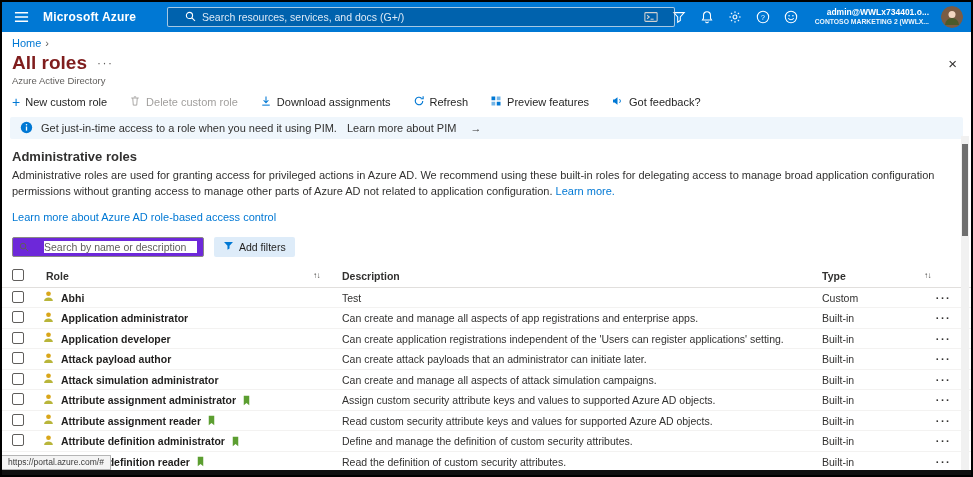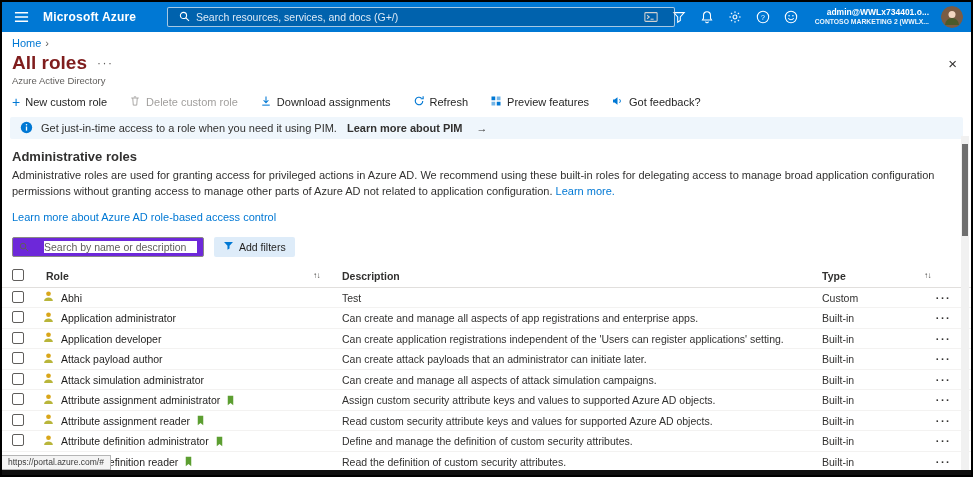--- a/index.html
+++ b/index.html
@@ -9,21 +9,21 @@
   .frame { position:relative; width:973px; height:477px; background:#fff;
            border:2px solid #000; overflow:hidden; }
   .bottom-bar { position:absolute; left:0; right:0; bottom:0; height:5px; background:#101010; z-index:6; }
 
   
   .topbar { position:relative; display:flex; align-items:center; height:30px;
             background:#0078d4; padding:0 8px; gap:10px; }
   .hamburger { display:flex; align-items:center; cursor:pointer; padding:2px 4px; }
   .brand { color:#fff; font-size:12px; font-weight:700; white-space:nowrap; letter-spacing:.2px; }
   .tb-search { position:absolute; left:165px; top:5px; width:508px; height:20px;
-               display:flex; align-items:center; gap:6px; padding:0 11px;
+               display:flex; align-items:center; gap:6px; padding:0 17px;
                background:rgba(0,0,0,.18); border:1px solid rgba(255,255,255,.65); border-radius:2px; }
   .tb-search input { flex:1; background:transparent; border:0; outline:0; color:#fff; font-size:10.5px;
                      font-family:"Liberation Sans", sans-serif; }
   .tb-search input::placeholder { color:#dceaf7; }
   .tb-right { margin-left:auto; display:flex; align-items:center; gap:12px; }
   .tb-ic { display:flex; align-items:center; justify-content:center; width:16px; height:16px; cursor:pointer; }
   .acct { text-align:right; color:#fff; line-height:1.3; cursor:pointer; margin-left:4px;font-weight:bold; }
   .acct-name { font-size:8.5px; }
   .acct-tenant { font-size:6.8px; opacity:.92; }
   .avatar { width:22px; height:22px; border-radius:50%; overflow:hidden; flex:0 0 auto; cursor:pointer; }
@@ -40,21 +40,21 @@
 
   
   .toolbar { display:flex; align-items:center; gap:22px; padding:9px 10px 7px; font-size:11px; color:#262626; }
   .tool { display:flex; align-items:center; gap:5px; cursor:pointer; white-space:nowrap; }
   .tool .plus { color:#0078d4; font-size:14px; font-weight:400; line-height:1; }
   .tool.disabled { color:#a19f9d; cursor:default;justify-content:flex-end; }
 
   
   .banner { margin:1px 8px 8px; height:22px; background:#eff6fc; border-radius:2px;
             display:flex; align-items:center; gap:8px; padding:0 10px; font-size:11px; color:#323130; }
-  .banner .b-link { font-weight:700; margin-left:2px; cursor:pointer; }
+  .banner .b-link { font-weight:400; margin-left:2px; cursor:pointer; }
   .banner .b-arrow { font-weight:700; margin-left:6px; }
 
   
   .section { padding:2px 10px 0; }
   .sec-head { font-size:13px; font-weight:700; color:#323130; margin-bottom:4px; }
   .sec-desc { font-size:11px; color:#323130; line-height:1.45; max-width:948px; }
   .inline-link { color:#0078d4; cursor:pointer; margin-left:3px; }
   .sec-link { display:inline-block; margin-top:11px; font-size:11px; color:#0078d4; text-decoration:none; cursor:pointer; }
 
   
@@ -70,21 +70,21 @@
   
   .thead, .trow { display:grid; grid-template-columns:30px 300px 480px 102px 1fr;
                   align-items:center; padding:0 8px 0 10px; }
   .thead { height:23px; border-bottom:1px solid #e1dfdd; font-size:10.5px; font-weight:700; color:#323130; }
   .th-role { display:flex; align-items:center; justify-content:space-between; padding:0 22px 0 4px; }
   .sort { font-size:8px; color:#484644; letter-spacing:-.5px; cursor:pointer; }
   .trow { height:20.5px; border-bottom:1px solid #f3f2f1; font-size:10.5px; color:#323130; }
   .checkbox { display:inline-block; width:12px; height:12px; border:1px solid #605e5c;
               border-radius:2px; background:#fff; cursor:pointer; }
   .c-role { display:flex; align-items:center; gap:6px; overflow:hidden; white-space:nowrap; }
-  .role-name { color:#201f1e; cursor:pointer; }
+  .role-name { color:#201f1e; cursor:pointer;font-weight:bold; }
   .bm { display:flex; align-items:center; }
   .c-desc { overflow:hidden; white-space:nowrap; }
   .c-type { overflow:hidden; white-space:nowrap; }
   .c-menu { text-align:center; font-weight:700; letter-spacing:1.5px; font-size:11px; color:#323130; cursor:pointer; }
 
   
   .status-tip { position:absolute; left:0; bottom:5px; z-index:7; background:#f4f4f4;
                 border:1px solid #b5b5b5; border-left:0; font-size:8.5px; color:#3b3b3b; padding:1px 6px 2px; }
   .vscroll { position:absolute; right:2px; top:134px; bottom:5px; width:8px; background:#f1f1f1; z-index:5; }
   .vthumb { position:absolute; left:1px; top:8px; width:6px; height:92px; background:#6f6f6f; }

